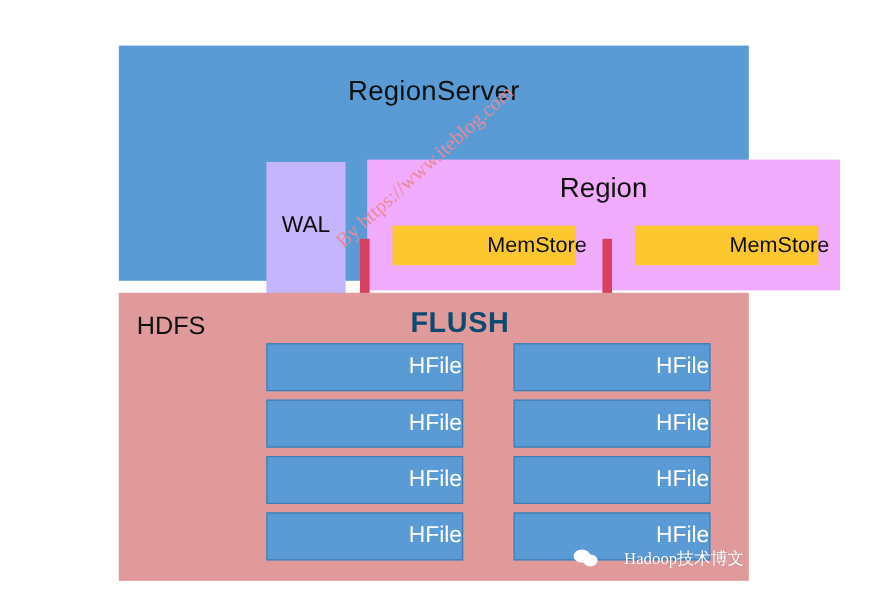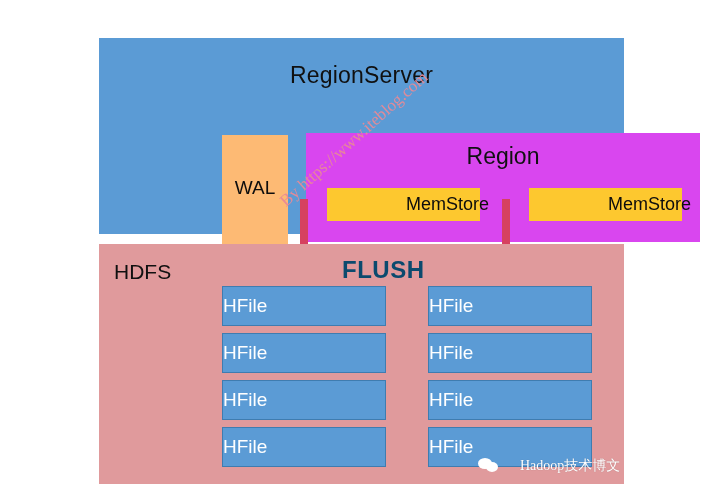--- a/index.html
+++ b/index.html
@@ -44,41 +44,41 @@
     white-space: nowrap;
   }
 
   
   .wal-box {
     position: absolute;
     left: 123px;
     top: 97px;
     width: 66px;
     height: 133px;
-    background: #fdba74;
+    background: #c4b5fd;
     box-sizing: border-box;
   }
   .wal-label {
     position: absolute;
     left: 0;
     top: 42px;
     width: 66px;
     text-align: center;
     font-size: 19px;
     color: #0d0d0d;
   }
 
   
   .region-box {
     position: absolute;
     left: 207px;
     top: 95px;
     width: 394px;
     height: 109px;
-    background: #d946ef;
+    background: #f0abfc;
     box-sizing: border-box;
   }
   .region-title {
     position: absolute;
     left: 0;
     top: 10px;
     width: 394px;
     text-align: center;
     font-size: 23px;
     color: #101010;
@@ -144,21 +144,21 @@
   .hfile-col-right { left: 329px; }
 
   .hfile-box {
     width: 164px;
     height: 40px;
     background: #5b9bd5;
     border: 1px solid #3f7cb0;
     box-sizing: border-box;
     margin-bottom: 7px;
     line-height: 38px;
-    text-align: left;
+    text-align: right;
     color: #ffffff;
     font-size: 19px;
   }
 
   
   .arrow {
     position: absolute;
     width: 8px;
     background: #d6415f;
   }

